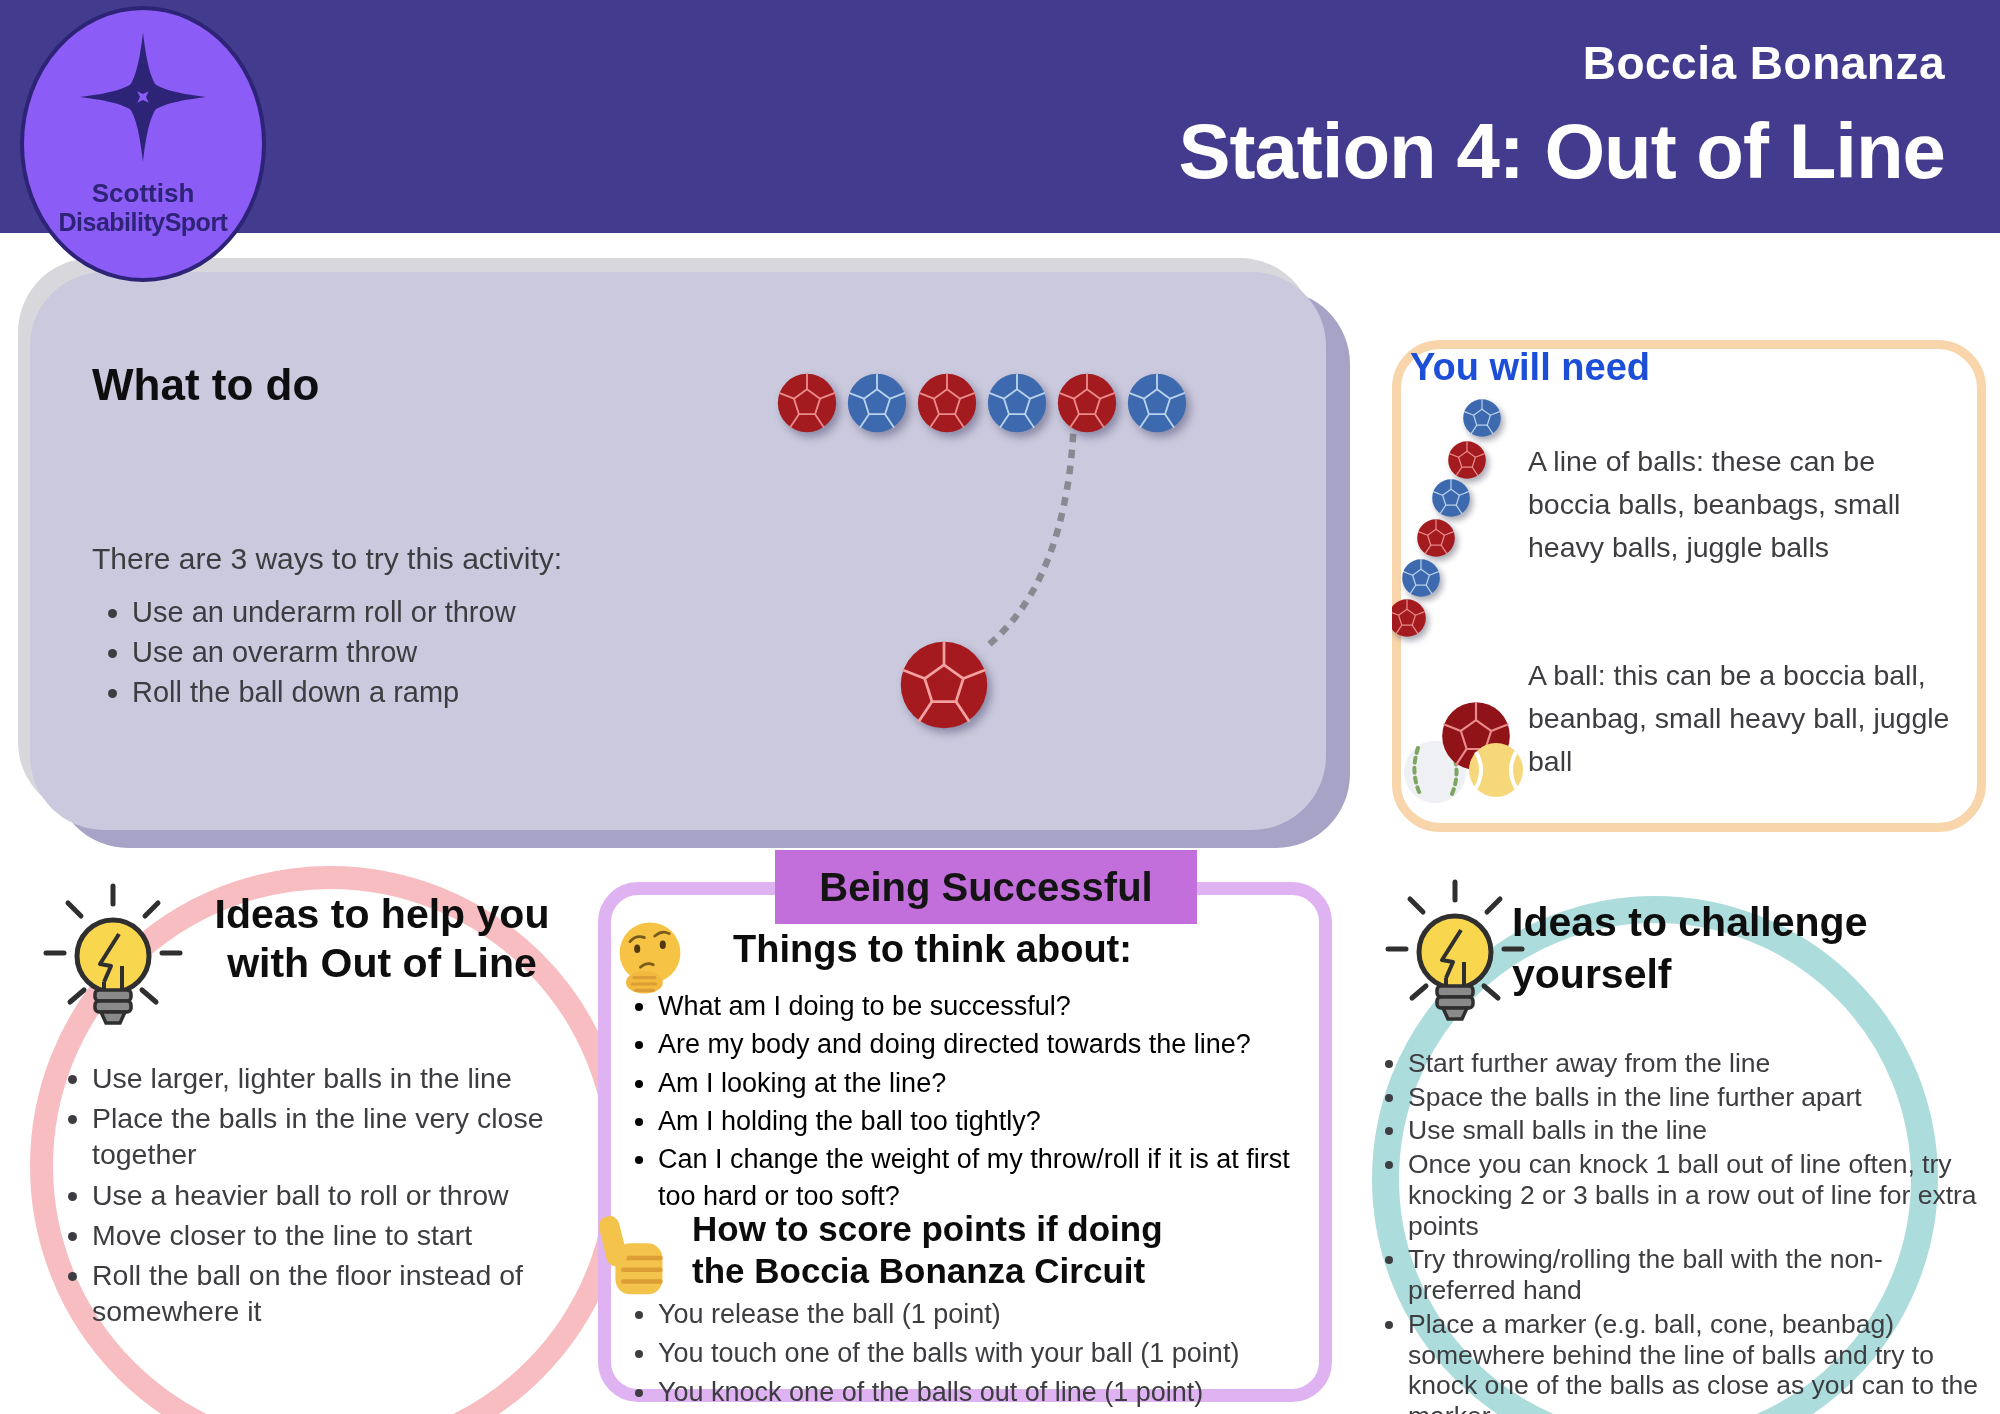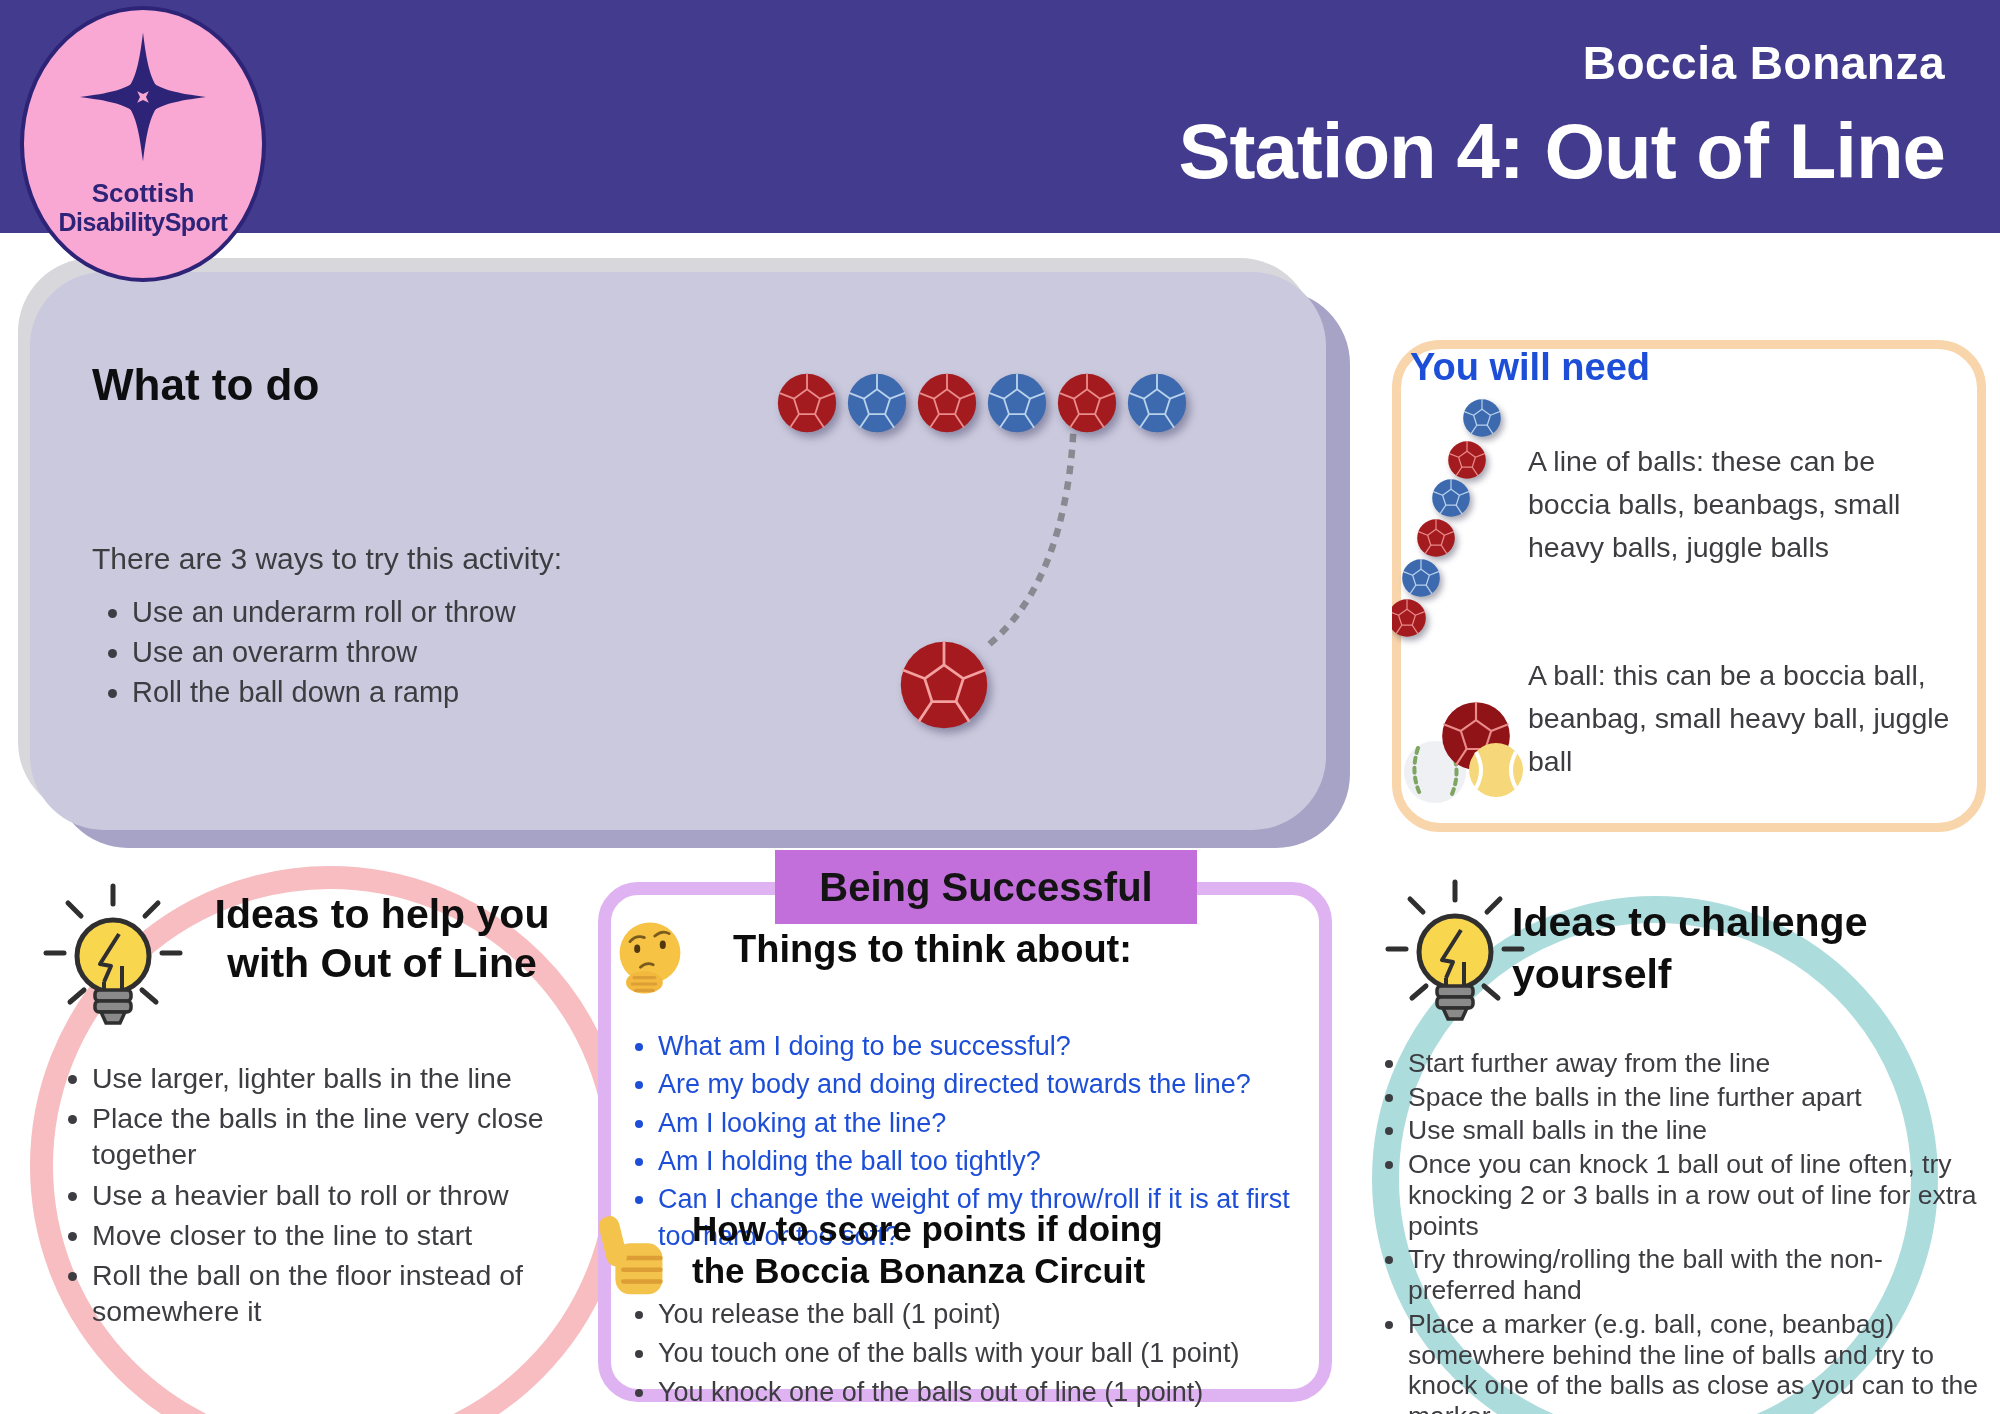--- a/index.html
+++ b/index.html
@@ -9,21 +9,21 @@
     font-family:"Liberation Sans","DejaVu Sans",sans-serif;
     color:#3d3d41;
   }
   
   .header-band{position:absolute;left:0;top:0;width:2000px;height:233px;background:#433b8d;}
   .header-titles{position:absolute;right:55px;top:36px;text-align:right;color:#ffffff;}
   .brand{font-size:46px;font-weight:700;letter-spacing:.5px;}
   .station-title{font-size:78px;font-weight:700;letter-spacing:-1px;margin-top:16px;}
   .logo{
     position:absolute;left:20px;top:6px;width:238px;height:268px;
-    background:#f9a8d4;border:4px solid #2d2377;border-radius:50%;z-index:6;
+    background:#8b5cf6;border:4px solid #2d2377;border-radius:50%;z-index:6;
   }
   .logo-star{position:absolute;left:50%;top:12px;transform:translateX(-50%);}
   .logo-text1{position:absolute;width:100%;top:168px;text-align:center;font-size:26px;font-weight:700;color:#2d2377;}
   .logo-text2{position:absolute;width:100%;top:198px;text-align:center;font-size:25px;font-weight:700;color:#2d2377;letter-spacing:-0.5px;}
 
   
   .wtd-panel{
     position:absolute;left:30px;top:272px;width:1296px;height:558px;
     background:#cbc9dd;border-radius:74px;
     box-shadow:24px 18px 0 #a7a3c6,-12px -14px 0 #d8d7dc;
@@ -67,21 +67,21 @@
     position:absolute;left:598px;top:882px;width:734px;height:520px;
     background:#ffffff;border:13px solid #dfb3f1;border-radius:40px;box-sizing:border-box;
   }
   .bs-banner{
     position:absolute;left:775px;top:850px;width:422px;height:74px;z-index:3;
     background:#c36fdb;color:#141414;font-size:40px;font-weight:700;
     display:flex;align-items:center;justify-content:center;
   }
   .bs-think-icon{position:absolute;left:610px;top:916px;z-index:3;}
   .bs-think-heading{position:absolute;left:733px;top:928px;font-size:38px;font-weight:700;color:#0c0c0c;z-index:3;}
-  .bs-think-list{position:absolute;left:622px;top:988px;width:694px;font-size:27px;line-height:1.38;color:#1d4ed8;z-index:3;margin-top:40px;}
+  .bs-think-list{position:absolute;left:622px;top:988px;width:694px;font-size:27px;line-height:1.38;color:#000000;z-index:3;}
   .bs-think-list li{margin-bottom:1px;}
   .bs-thumb-icon{position:absolute;left:586px;top:1210px;z-index:4;}
   .bs-score-heading{position:absolute;left:692px;top:1208px;width:640px;font-size:35px;font-weight:700;color:#0c0c0c;line-height:1.2;z-index:3;}
   .bs-score-list{position:absolute;left:622px;top:1296px;width:694px;font-size:27px;line-height:1.37;color:#3d3d41;z-index:3;}
   .bs-score-list li{margin-bottom:2px;}
 
   
   .challenge-ring{
     position:absolute;left:1372px;top:896px;width:566px;height:566px;
     border:27px solid #addcdd;border-radius:50%;box-sizing:border-box;

